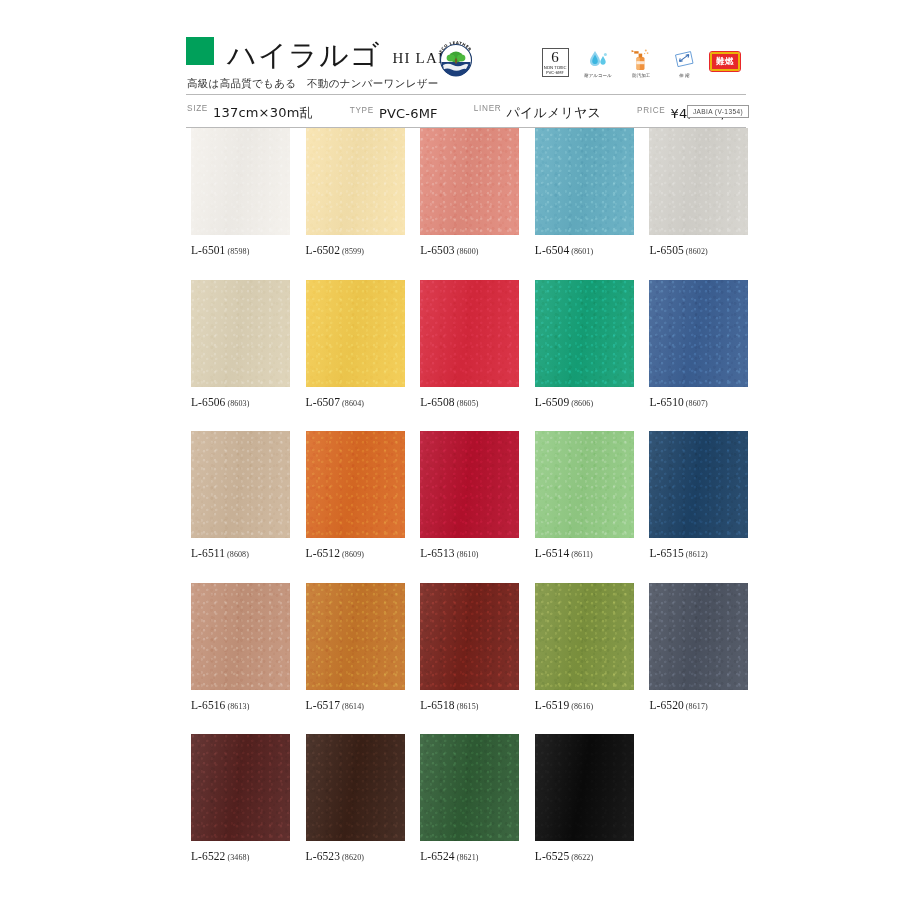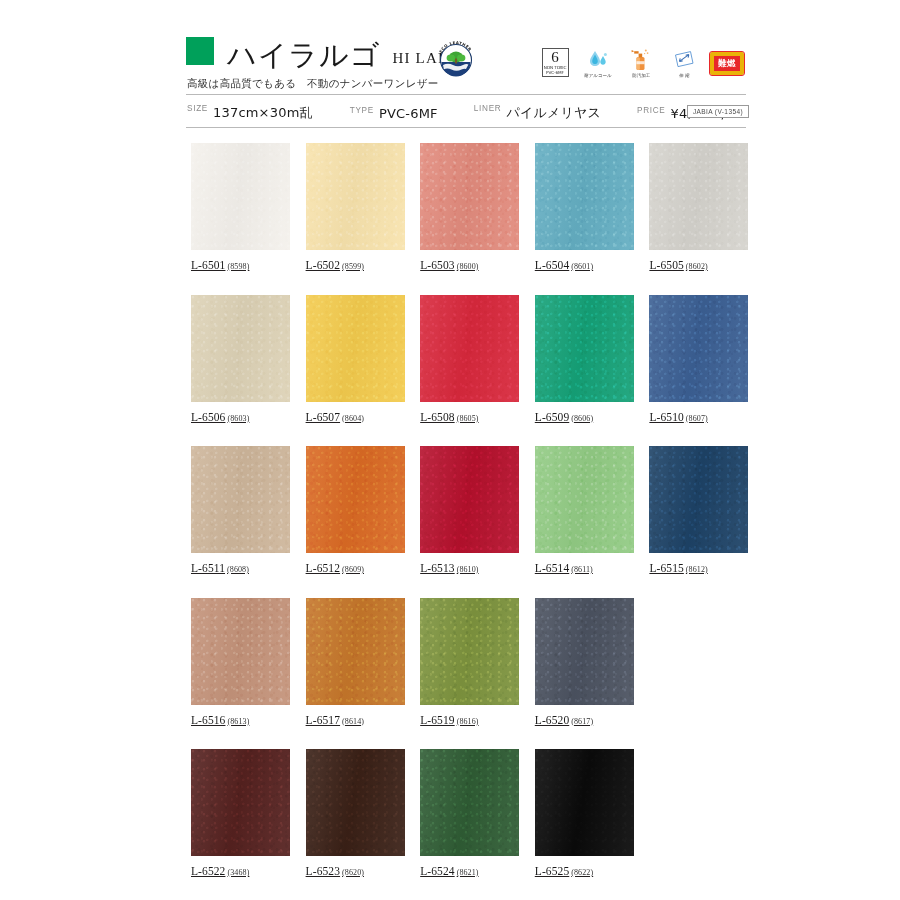--- a/index.html
+++ b/index.html
@@ -140,21 +140,21 @@
   .nenbadge {
     background: #e8282a;
     color: #ffffff;
     font-family: "DejaVu Sans", sans-serif;
     font-size: 8.5px;
     font-weight: bold;
     padding: 3px 4px 3px 4px;
     border-radius: 2px;
     line-height: 1;
     letter-spacing: 0.5px;
-    border: 4px solid #eab308;
+    border: 2px solid #eab308;
     outline: 1px solid #e8282a;
   }
 
   
   .hrule {
     position: absolute;
     left: 186px;
     width: 560px;
     height: 1px;
     background: #b9b9b9;
@@ -201,23 +201,22 @@
     color: #4a4a4a;
     padding: 2px 5px;
     letter-spacing: 0.4px;
     background: #fff;
   }
 
   
   .grid {
     position: absolute;
     left: 191px;
-    top: 143px;
+    top: 128px;
     width: 558px;
-    text-decoration: underline;
   }
   .grid-row {
     display: flex;
     margin-bottom: 23.5px;
   }
   .cell {
     width: 99px;
     margin-right: 15.6px;
   }
   .cell:last-child { margin-right: 0; }
@@ -449,20 +448,24 @@
       <div class="grid-row">
         <div class="cell">
           <div class="swatch" style="background: rgb(196, 147, 122);"></div>
           <div class="cell-label"><span>L-6516</span><span class="cell-code">(8613)</span></div>
         </div>
         <div class="cell">
           <div class="swatch" style="background: rgb(197, 118, 42);"></div>
           <div class="cell-label"><span>L-6517</span><span class="cell-code">(8614)</span></div>
         </div>
         <div class="cell">
+          <div class="swatch" style="background: rgb(117, 33, 26);"></div>
+          <div class="cell-label"><span>L-6518</span><span class="cell-code">(8615)</span></div>
+        </div>
+        <div class="cell">
           <div class="swatch" style="background: rgb(125, 147, 62);"></div>
           <div class="cell-label"><span>L-6519</span><span class="cell-code">(8616)</span></div>
         </div>
         <div class="cell">
           <div class="swatch" style="background: rgb(75, 82, 96);"></div>
           <div class="cell-label"><span>L-6520</span><span class="cell-code">(8617)</span></div>
         </div>
       </div>
       <div class="grid-row">
         <div class="cell">

